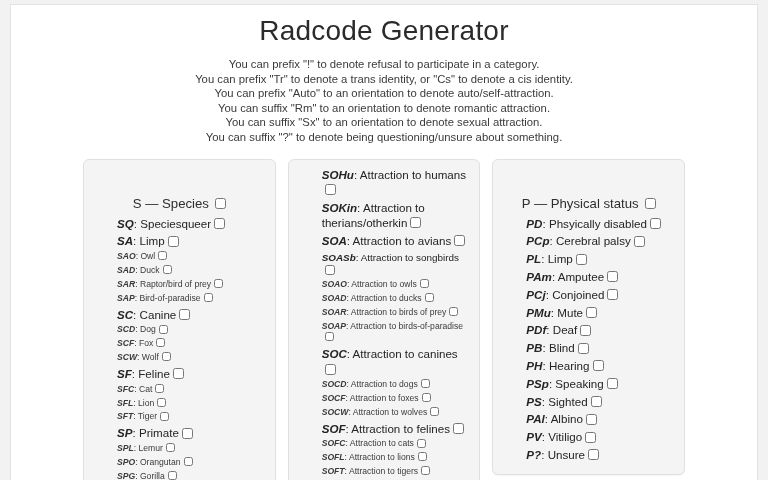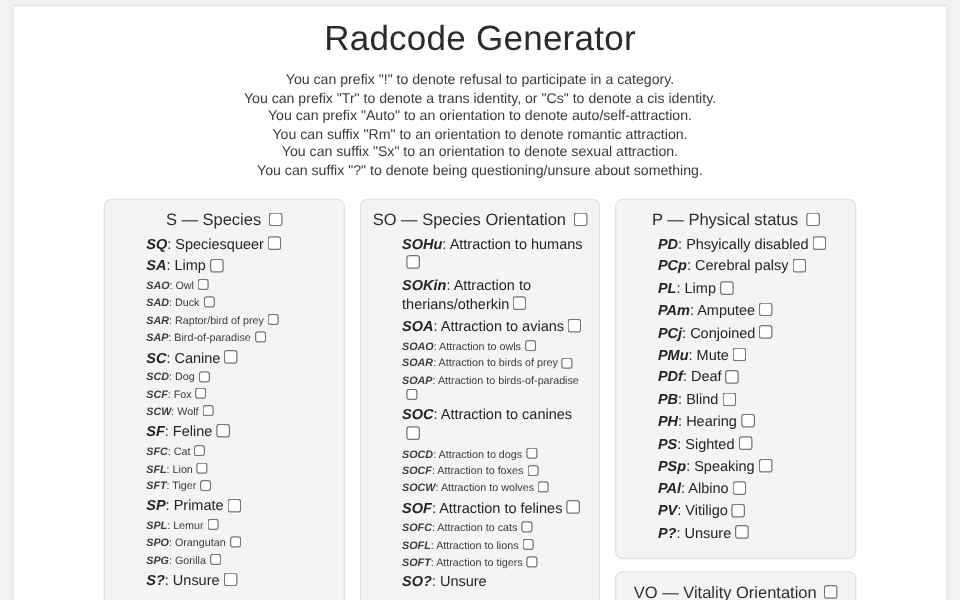--- a/index.html
+++ b/index.html
@@ -60,20 +60,21 @@
     padding: 7px 9px 9px 9px;
     box-sizing: border-box;
     box-shadow: 0 1px 1px rgba(0,0,0,0.04);
   }
   .panel-header {
     text-align: center;
     font-size: 13.2px;
     color: #2e2e2e;
     padding: 1px 0 5px 0;
     white-space: nowrap;
+    margin-top: 28px;
   }
   .panel-header .hdr-text { margin-right: 3px; }
   .opt-list { display: block; }
   .opt-row {
     color: #242424;
     line-height: 1.32;
     margin-bottom: 2px;
     margin-left: 24px;
   }
   .opt-code { font-weight: bold; font-style: italic; }
@@ -129,26 +130,27 @@
             <div class="opt-row lvl1"><span class="opt-code">SP</span>: <span>Primate</span><input type="checkbox" style=""></div>
             <div class="opt-row lvl3"><span class="opt-code">SPL</span>: <span>Lemur</span><input type="checkbox" style=""></div>
             <div class="opt-row lvl3"><span class="opt-code">SPO</span>: <span>Orangutan</span><input type="checkbox" style=""></div>
             <div class="opt-row lvl3"><span class="opt-code">SPG</span>: <span>Gorilla</span><input type="checkbox" style=""></div>
             <div class="opt-row lvl1"><span class="opt-code">S?</span>: <span>Unsure</span><input type="checkbox" style=""></div>
           </div>
         </div>
       </div>
       <div class="column">
         <div class="panel">
-          <div class="panel-header"><span class="hdr-text">SO — Species Orientation</span><input type="checkbox" style=""></div>
           <div class="opt-list">
             <div class="opt-row lvl1"><span class="opt-code">SOHu</span>: <span>Attraction to humans</span><input type="checkbox" style=""></div>
             <div class="opt-row lvl1"><span class="opt-code">SOKin</span>: <span>Attraction to therians/otherkin</span><input type="checkbox" style=""></div>
             <div class="opt-row lvl1"><span class="opt-code">SOA</span>: <span>Attraction to avians</span><input type="checkbox" style=""></div>
+            <div class="opt-row lvl2"><span class="opt-code">SOASb</span>: <span>Attraction to songbirds</span><input type="checkbox" style=""></div>
             <div class="opt-row lvl3"><span class="opt-code">SOAO</span>: <span>Attraction to owls</span><input type="checkbox" style=""></div>
+            <div class="opt-row lvl3"><span class="opt-code">SOAD</span>: <span>Attraction to ducks</span><input type="checkbox" style=""></div>
             <div class="opt-row lvl3"><span class="opt-code">SOAR</span>: <span>Attraction to birds of prey</span><input type="checkbox" style=""></div>
             <div class="opt-row lvl3"><span class="opt-code">SOAP</span>: <span>Attraction to birds-of-paradise</span><input type="checkbox" style=""></div>
             <div class="opt-row lvl1"><span class="opt-code">SOC</span>: <span>Attraction to canines</span><input type="checkbox" style=""></div>
             <div class="opt-row lvl3"><span class="opt-code">SOCD</span>: <span>Attraction to dogs</span><input type="checkbox" style=""></div>
             <div class="opt-row lvl3"><span class="opt-code">SOCF</span>: <span>Attraction to foxes</span><input type="checkbox" style=""></div>
             <div class="opt-row lvl3"><span class="opt-code">SOCW</span>: <span>Attraction to wolves</span><input type="checkbox" style=""></div>
             <div class="opt-row lvl1"><span class="opt-code">SOF</span>: <span>Attraction to felines</span><input type="checkbox" style=""></div>
             <div class="opt-row lvl3"><span class="opt-code">SOFC</span>: <span>Attraction to cats</span><input type="checkbox" style=""></div>
             <div class="opt-row lvl3"><span class="opt-code">SOFL</span>: <span>Attraction to lions</span><input type="checkbox" style=""></div>
             <div class="opt-row lvl3"><span class="opt-code">SOFT</span>: <span>Attraction to tigers</span><input type="checkbox" style=""></div>
@@ -162,22 +164,22 @@
           <div class="opt-list">
             <div class="opt-row lvl1"><span class="opt-code">PD</span>: <span>Phsyically disabled</span><input type="checkbox" style=""></div>
             <div class="opt-row lvl1"><span class="opt-code">PCp</span>: <span>Cerebral palsy</span><input type="checkbox" style=""></div>
             <div class="opt-row lvl1"><span class="opt-code">PL</span>: <span>Limp</span><input type="checkbox" style=""></div>
             <div class="opt-row lvl1"><span class="opt-code">PAm</span>: <span>Amputee</span><input type="checkbox" style=""></div>
             <div class="opt-row lvl1"><span class="opt-code">PCj</span>: <span>Conjoined</span><input type="checkbox" style=""></div>
             <div class="opt-row lvl1"><span class="opt-code">PMu</span>: <span>Mute</span><input type="checkbox" style=""></div>
             <div class="opt-row lvl1"><span class="opt-code">PDf</span>: <span>Deaf</span><input type="checkbox" style=""></div>
             <div class="opt-row lvl1"><span class="opt-code">PB</span>: <span>Blind</span><input type="checkbox" style=""></div>
             <div class="opt-row lvl1"><span class="opt-code">PH</span>: <span>Hearing</span><input type="checkbox" style=""></div>
+            <div class="opt-row lvl1"><span class="opt-code">PSp</span>: <span>Speaking</span><input type="checkbox" style=""></div>
             <div class="opt-row lvl1"><span class="opt-code">PS</span>: <span>Sighted</span><input type="checkbox" style=""></div>
-            <div class="opt-row lvl1"><span class="opt-code">PSp</span>: <span>Speaking</span><input type="checkbox" style=""></div>
             <div class="opt-row lvl1"><span class="opt-code">PAl</span>: <span>Albino</span><input type="checkbox" style=""></div>
             <div class="opt-row lvl1"><span class="opt-code">PV</span>: <span>Vitiligo</span><input type="checkbox" style=""></div>
             <div class="opt-row lvl1"><span class="opt-code">P?</span>: <span>Unsure</span><input type="checkbox" style=""></div>
           </div>
         </div>
         <div class="panel">
           <div class="panel-header"><span class="hdr-text">VO — Vitality Orientation</span><input type="checkbox" style=""></div>
         </div>
       </div>
     </div>

